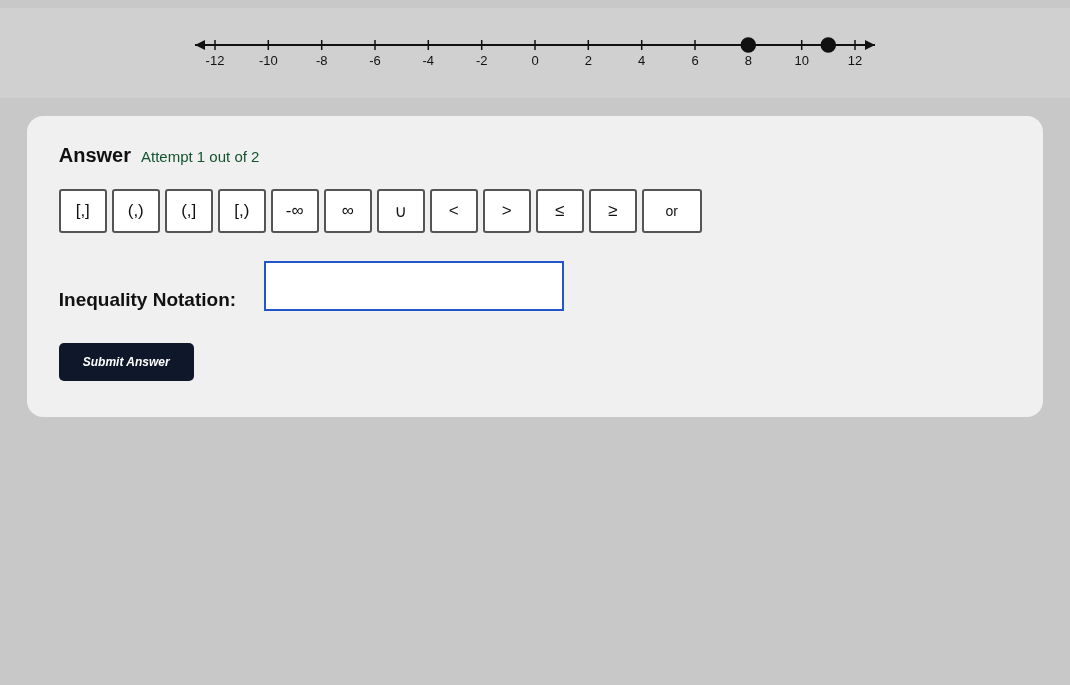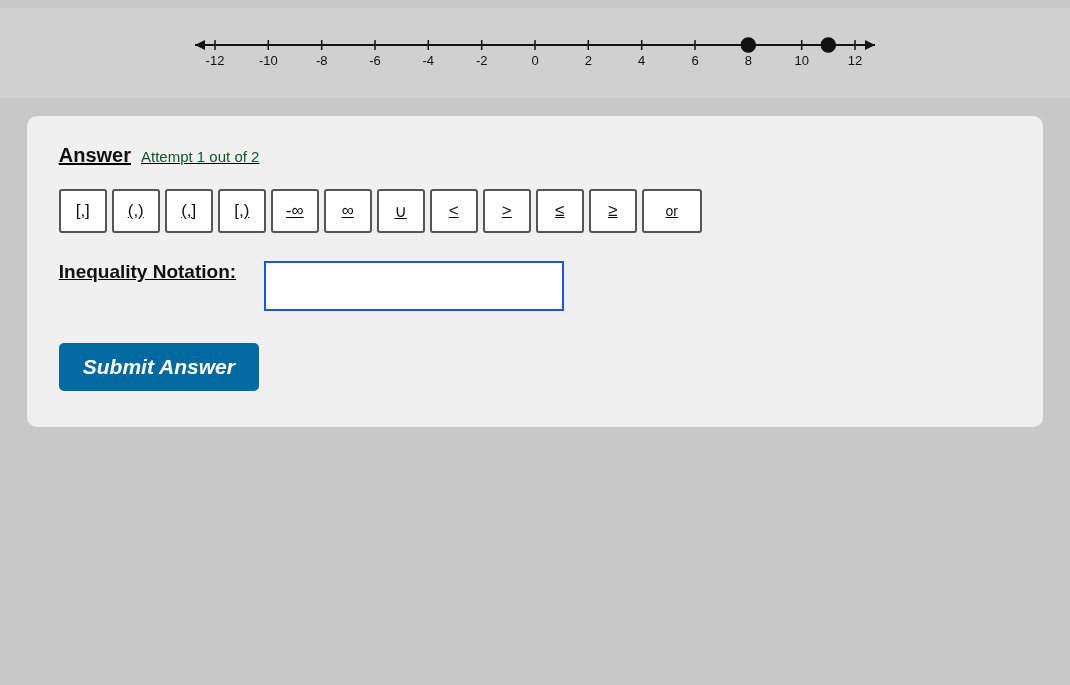--- a/index.html
+++ b/index.html
@@ -38,23 +38,22 @@
 
     .number-line-svg {
       display: block;
     }
 
     
     .answer-panel {
       background: #f0f0f0;
       width: 95%;
       margin-top: 18px;
-      border-radius: 10px;
+      border-radius: 16px;
       padding: 28px 24px 36px 32px;
-      text-decoration: underline;
     }
 
     .answer-header {
       display: flex;
       align-items: baseline;
       gap: 10px;
       margin-bottom: 22px;
     }
 
     .answer-label {
@@ -88,21 +87,21 @@
       font-size: 17px;
       cursor: pointer;
       border-radius: 3px;
       font-family: Arial, sans-serif;
       color: #111;
     }
 
     
     .inequality-row {
       display: flex;
-      align-items: flex-start;
+      align-items: flex-end;
       gap: 28px;
       margin-bottom: 32px;
     }
 
     .inequality-label {
       font-size: 19px;
       font-weight: bold;
       color: #111;
       white-space: nowrap;
     }
@@ -112,26 +111,26 @@
       height: 50px;
       border: 2px solid #2255cc;
       background: #fff;
       font-size: 16px;
       padding: 6px 10px;
       outline: none;
     }
 
     
     .submit-btn {
-      background: #0369a1;
+      background: #0f172a;
       color: #fff;
       border: none;
       border-radius: 5px;
       padding: 12px 24px;
-      font-size: 21px;
+      font-size: 12px;
       font-weight: bold;
       cursor: pointer;
       font-style: italic;
     }
   </style>
 </head>
 <body>
 
 <div class="main-container">
 

